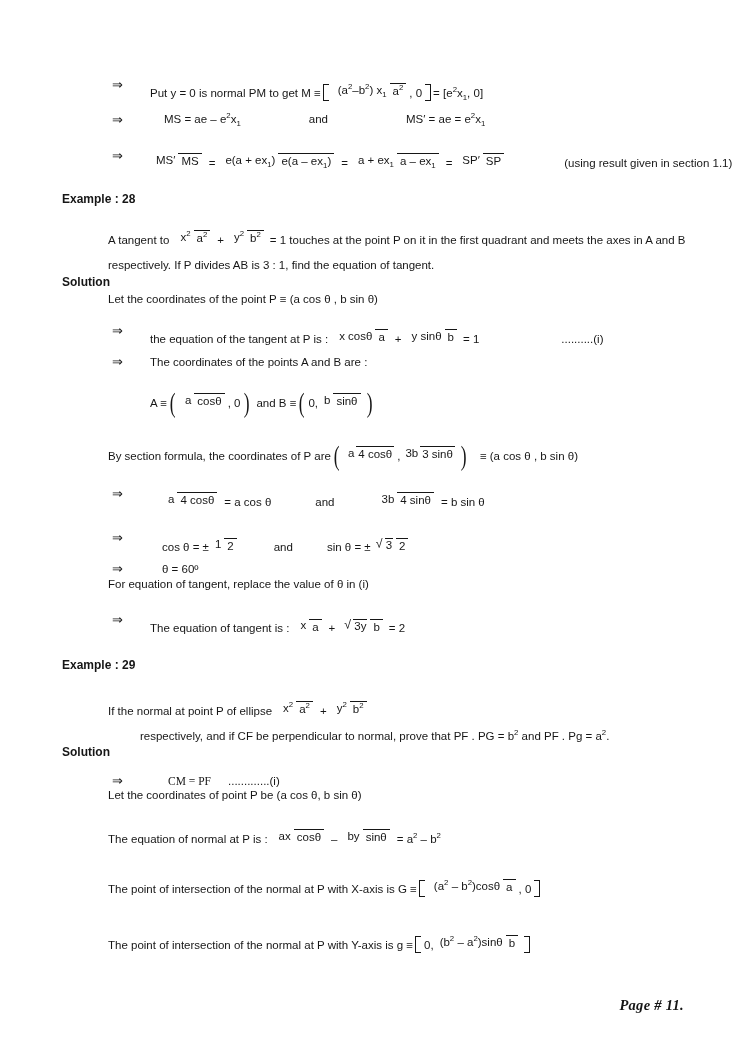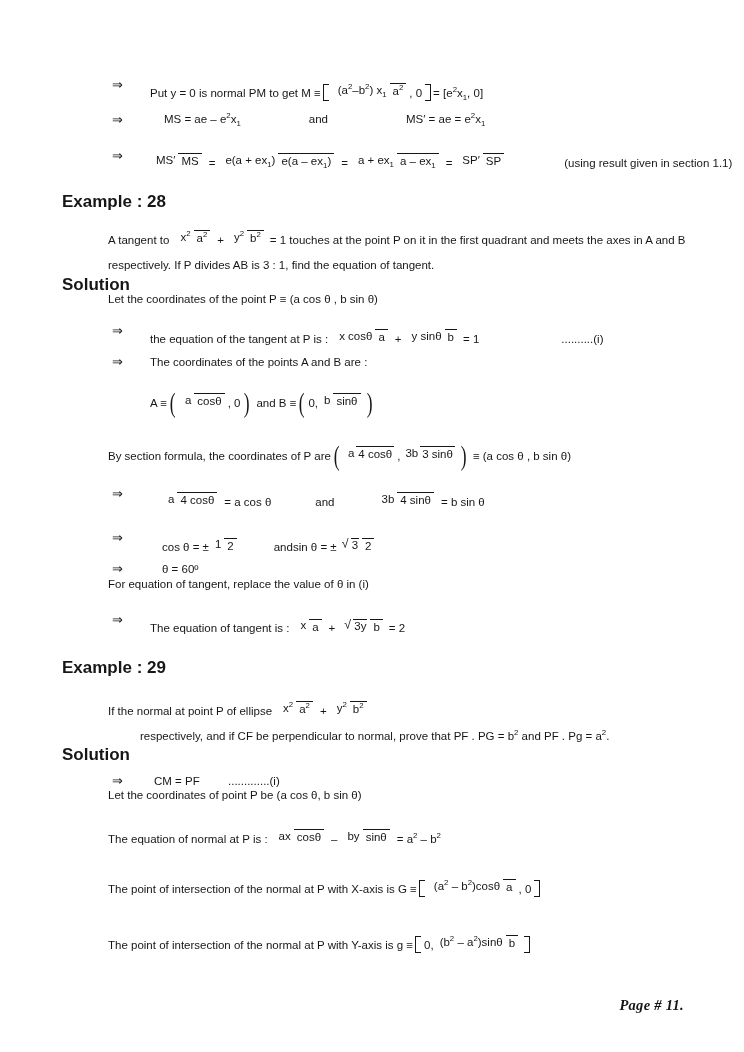--- a/index.html
+++ b/index.html
@@ -27,21 +27,21 @@
     align-items: center;
     white-space: nowrap;
   }
   .imp { 
     position: absolute;
     font-size: 13px;
     line-height: 1;
   }
   .lbl-bold {
     font-weight: bold;
-    font-size: 17px;
+    font-size: 12px;
   }
   .txt { white-space: nowrap; }
 
   
   .frac {
     display: inline-flex;
     flex-direction: row;
     align-items: center;
     vertical-align: middle;
     margin: 0 3px;
@@ -271,21 +271,21 @@
           <span class="den">4 cosθ</span>
         </span>
         <span>,</span>
         <span class="frac tight">
           <span class="num">3b</span>
           <span class="den">3 sinθ</span>
         </span>
       </span>
       <span class="pr">)</span>
     </span>
-    <span class="txt" style="margin-left:3px;">≡ (a cos θ , b sin θ)</span>
+    <span class="txt" style="margin-left:10px;">≡ (a cos θ , b sin θ)</span>
   </div>
 
   <div class="imp" style="left:112px; top:487px;">⇒</div>
 
   <div class="row" style="left:162px; top:494px;">
     <span class="frac">
       <span class="num">a</span>
       <span class="den">4 cosθ</span>
     </span>
     <span class="txt" style="margin-left:4px;">= a cos θ</span>
@@ -299,21 +299,21 @@
 
   <div class="imp" style="left:112px; top:531px;">⇒</div>
 
   <div class="row" style="left:162px; top:539px;">
     <span class="txt">cos θ = ±</span>
     <span class="frac">
       <span class="num">1</span>
       <span class="den">2</span>
     </span>
     <span class="txt" style="margin-left:34px;">and</span>
-    <span class="txt" style="">sin θ = ±</span>
+    <span class="txt" style="margin-left:34px;">sin θ = ±</span>
     <span class="frac">
       <span class="num">
         <span class="sqrt">
             <span class="rad">3</span>
           </span>
       </span>
       <span class="den">2</span>
     </span>
   </div>
 
@@ -360,21 +360,21 @@
   </div>
 
   <div class="row" style="left:108px; top:730px;margin-left:32px;">
     <span class="txt"><span>respectively, and if CF be perpendicular to normal, prove that PF . PG = b</span><sup>2</sup><span> and PF . Pg = a</span><sup>2</sup><span>.</span></span>
   </div>
 
   <div class="abs lbl-bold" style="left:62px; top:745px;">Solution</div>
 
 
   <div class="imp" style="left:112px; top:774px;">⇒</div>
-  <div class="abs txt" style="left:154px; top:775px;">CM = PF</div>
+  <div class="abs txt" style="left:168px; top:775px;font-family:Liberation Serif, serif;">CM = PF</div>
   <div class="abs txt" style="left:228px; top:775px;">.............(i)</div>
 
   <div class="abs txt" style="left:108px; top:789px;">Let the coordinates of point P be (a cos θ, b sin θ)</div>
 
   <div class="row" style="left:108px; top:831px;">
     <span class="txt">The equation of normal at P is :</span>
     <span class="sp-sm"></span>
     <span class="frac">
       <span class="num">ax</span>
       <span class="den">cosθ</span>

